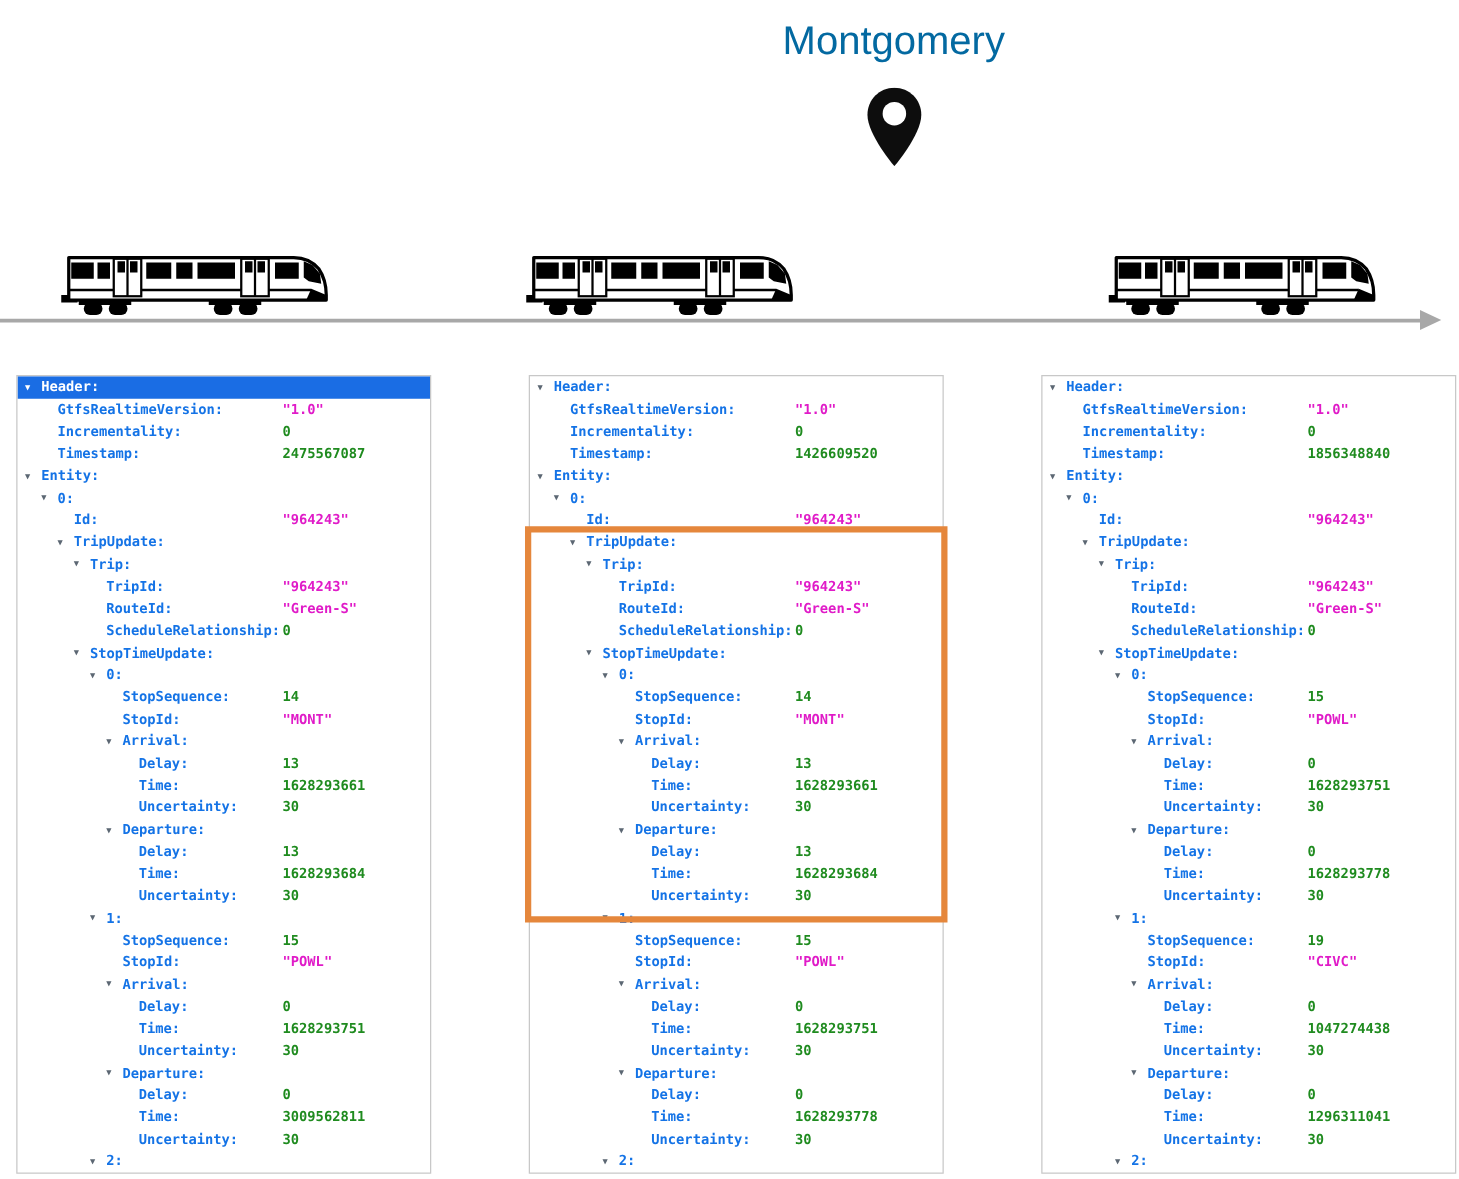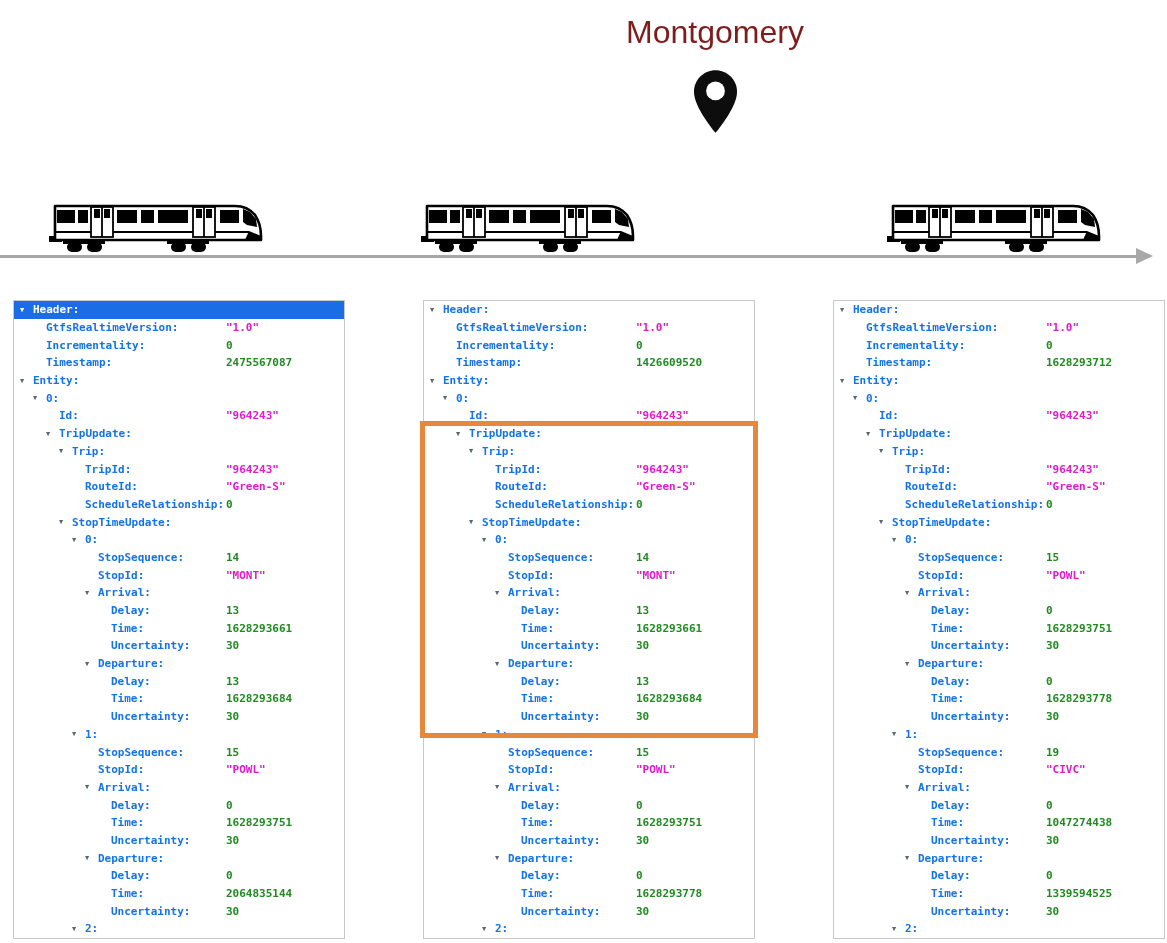--- a/index.html
+++ b/index.html
@@ -1,21 +1,21 @@
 <!DOCTYPE html>
 <html style="--key: #1473e6; --string: #e01bc8; --number: #1f8b1f; --selected-bg: #1a6de4; --selected-text: #ffffff; --highlight: #e5873c; --track: #a8a8a8; --panel-border: #c8c8c8;"><head>
 <meta charset="utf-8">
 <style>
   html,body{margin:0;padding:0;background:#fff;}
   #canvas{position:relative;width:1167px;height:943px;background:#fff;overflow:hidden;
           font-family:"Liberation Sans",sans-serif;}
 
   
   .station{position:absolute;left:540px;top:12px;width:350px;text-align:center;}
-  .station-title{font:400 32px/1.3 "Liberation Sans",sans-serif;color:#7f1d1d;}
+  .station-title{font:400 32px/1.3 "Liberation Sans",sans-serif;color:#0369a1;}
   .pin{margin-top:16px;width:47px;height:63px;}
 
   
   .train{position:absolute;top:196px;width:218px;height:58px;}
 
   
   .track{position:absolute;top:248px;left:0;width:1160px;height:20px;}
   .track-line{position:absolute;top:7px;left:0;width:1136px;height:3px;background:var(--track,#a8a8a8);}
   .track-arrowhead{position:absolute;left:1136px;top:0;width:0;height:0;
     border-left:17px solid var(--track,#a8a8a8);border-top:8.5px solid transparent;border-bottom:8.5px solid transparent;}
@@ -130,21 +130,21 @@
         <div class="trow" style="padding-left: 97px;"><span class="key">Uncertainty:</span><span class="val num">30</span></div>
         <div class="trow" style="padding-left: 58px;"><span class="tri">▼</span><span class="key">1:</span></div>
         <div class="trow" style="padding-left: 84px;"><span class="key">StopSequence:</span><span class="val num">15</span></div>
         <div class="trow" style="padding-left: 84px;"><span class="key">StopId:</span><span class="val str">"POWL"</span></div>
         <div class="trow" style="padding-left: 71px;"><span class="tri">▼</span><span class="key">Arrival:</span></div>
         <div class="trow" style="padding-left: 97px;"><span class="key">Delay:</span><span class="val num">0</span></div>
         <div class="trow" style="padding-left: 97px;"><span class="key">Time:</span><span class="val num">1628293751</span></div>
         <div class="trow" style="padding-left: 97px;"><span class="key">Uncertainty:</span><span class="val num">30</span></div>
         <div class="trow" style="padding-left: 71px;"><span class="tri">▼</span><span class="key">Departure:</span></div>
         <div class="trow" style="padding-left: 97px;"><span class="key">Delay:</span><span class="val num">0</span></div>
-        <div class="trow" style="padding-left: 97px;"><span class="key">Time:</span><span class="val num">2064835144</span></div>
+        <div class="trow" style="padding-left: 97px;"><span class="key">Time:</span><span class="val num">3009562811</span></div>
         <div class="trow" style="padding-left: 97px;"><span class="key">Uncertainty:</span><span class="val num">30</span></div>
         <div class="trow" style="padding-left: 58px;"><span class="tri">▼</span><span class="key">2:</span></div>
       </div>
   </div>
   <div class="panel" style="left:423px">
     <div class="rows">
         <div class="trow" style="padding-left: 6px;"><span class="tri">▼</span><span class="key">Header:</span></div>
         <div class="trow" style="padding-left: 32px;"><span class="key">GtfsRealtimeVersion:</span><span class="val str">"1.0"</span></div>
         <div class="trow" style="padding-left: 32px;"><span class="key">Incrementality:</span><span class="val num">0</span></div>
         <div class="trow" style="padding-left: 32px;"><span class="key">Timestamp:</span><span class="val num">1426609520</span></div>
@@ -181,21 +181,21 @@
         <div class="trow" style="padding-left: 97px;"><span class="key">Uncertainty:</span><span class="val num">30</span></div>
         <div class="trow" style="padding-left: 58px;"><span class="tri">▼</span><span class="key">2:</span></div>
       </div>
   <div class="hlbox" style="top: 119.83px; height: 306.73px;"></div>
     </div>
   <div class="panel" style="left:833px">
     <div class="rows">
         <div class="trow" style="padding-left: 6px;"><span class="tri">▼</span><span class="key">Header:</span></div>
         <div class="trow" style="padding-left: 32px;"><span class="key">GtfsRealtimeVersion:</span><span class="val str">"1.0"</span></div>
         <div class="trow" style="padding-left: 32px;"><span class="key">Incrementality:</span><span class="val num">0</span></div>
-        <div class="trow" style="padding-left: 32px;"><span class="key">Timestamp:</span><span class="val num">1628293712</span></div>
+        <div class="trow" style="padding-left: 32px;"><span class="key">Timestamp:</span><span class="val num">1856348840</span></div>
         <div class="trow" style="padding-left: 6px;"><span class="tri">▼</span><span class="key">Entity:</span></div>
         <div class="trow" style="padding-left: 19px;"><span class="tri">▼</span><span class="key">0:</span></div>
         <div class="trow" style="padding-left: 45px;"><span class="key">Id:</span><span class="val str">"964243"</span></div>
         <div class="trow" style="padding-left: 32px;"><span class="tri">▼</span><span class="key">TripUpdate:</span></div>
         <div class="trow" style="padding-left: 45px;"><span class="tri">▼</span><span class="key">Trip:</span></div>
         <div class="trow" style="padding-left: 71px;"><span class="key">TripId:</span><span class="val str">"964243"</span></div>
         <div class="trow" style="padding-left: 71px;"><span class="key">RouteId:</span><span class="val str">"Green-S"</span></div>
         <div class="trow" style="padding-left: 71px;"><span class="key">ScheduleRelationship:</span><span class="val num">0</span></div>
         <div class="trow" style="padding-left: 45px;"><span class="tri">▼</span><span class="key">StopTimeUpdate:</span></div>
         <div class="trow" style="padding-left: 58px;"><span class="tri">▼</span><span class="key">0:</span></div>
@@ -211,19 +211,19 @@
         <div class="trow" style="padding-left: 97px;"><span class="key">Uncertainty:</span><span class="val num">30</span></div>
         <div class="trow" style="padding-left: 58px;"><span class="tri">▼</span><span class="key">1:</span></div>
         <div class="trow" style="padding-left: 84px;"><span class="key">StopSequence:</span><span class="val num">19</span></div>
         <div class="trow" style="padding-left: 84px;"><span class="key">StopId:</span><span class="val str">"CIVC"</span></div>
         <div class="trow" style="padding-left: 71px;"><span class="tri">▼</span><span class="key">Arrival:</span></div>
         <div class="trow" style="padding-left: 97px;"><span class="key">Delay:</span><span class="val num">0</span></div>
         <div class="trow" style="padding-left: 97px;"><span class="key">Time:</span><span class="val num">1047274438</span></div>
         <div class="trow" style="padding-left: 97px;"><span class="key">Uncertainty:</span><span class="val num">30</span></div>
         <div class="trow" style="padding-left: 71px;"><span class="tri">▼</span><span class="key">Departure:</span></div>
         <div class="trow" style="padding-left: 97px;"><span class="key">Delay:</span><span class="val num">0</span></div>
-        <div class="trow" style="padding-left: 97px;"><span class="key">Time:</span><span class="val num">1339594525</span></div>
+        <div class="trow" style="padding-left: 97px;"><span class="key">Time:</span><span class="val num">1296311041</span></div>
         <div class="trow" style="padding-left: 97px;"><span class="key">Uncertainty:</span><span class="val num">30</span></div>
         <div class="trow" style="padding-left: 58px;"><span class="tri">▼</span><span class="key">2:</span></div>
       </div>
   </div>
 
 </div>
 
 </body></html>

